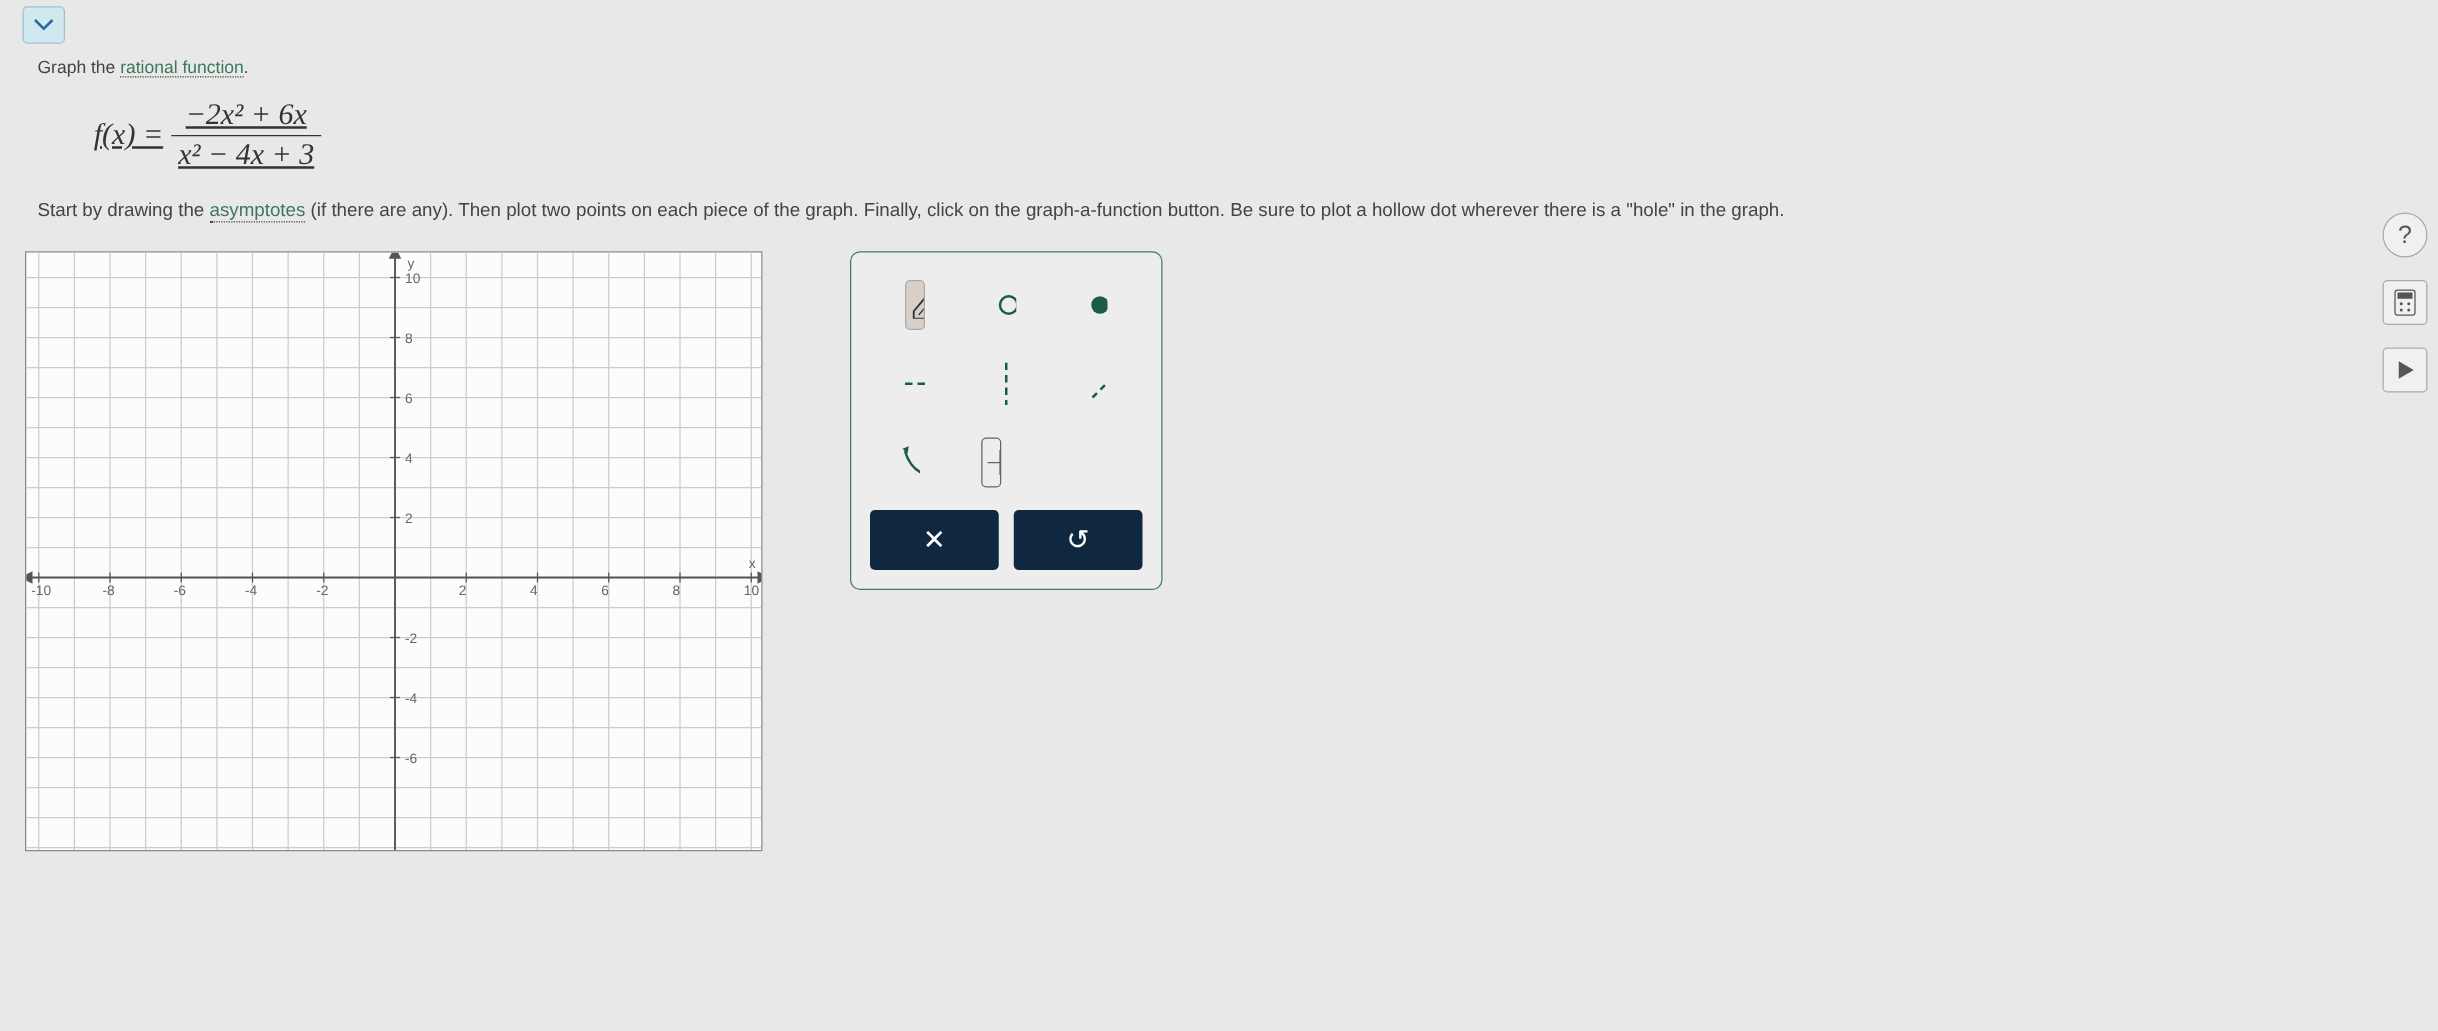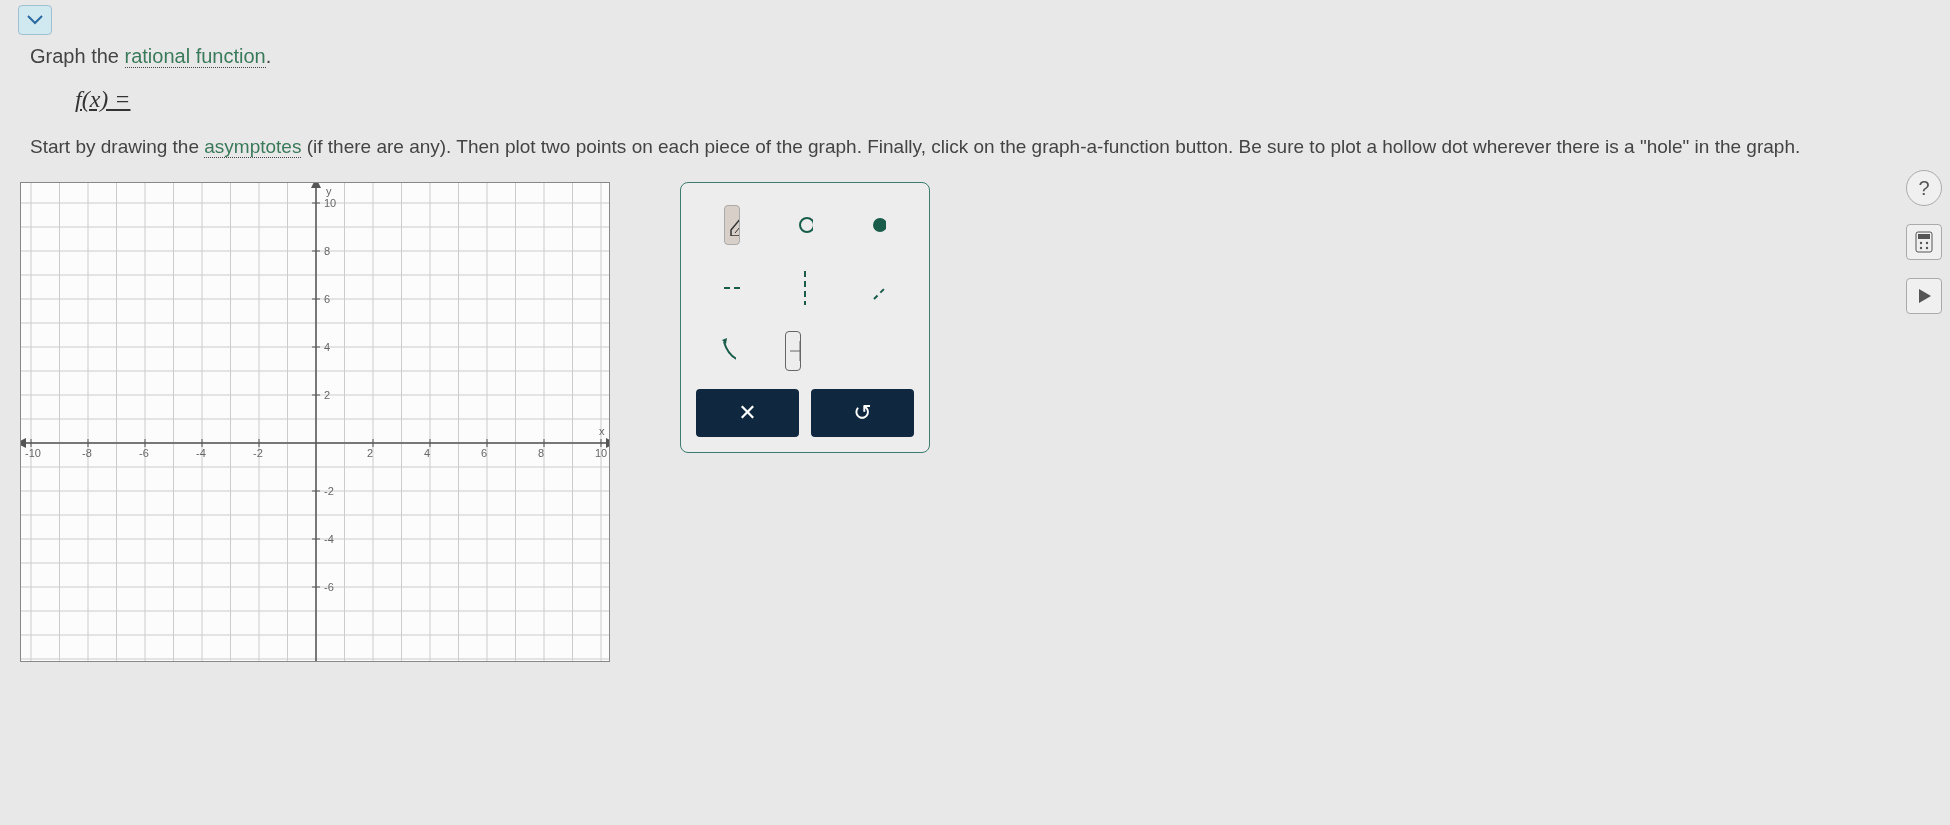--- a/index.html
+++ b/index.html
@@ -17,36 +17,36 @@
     width: 34px; height: 30px;
     background: #d0e8f0;
     border: 1px solid #a0c0d0;
     border-radius: 4px;
     display: flex;
     align-items: center;
     justify-content: center;
     cursor: pointer;
   }
   .content { padding: 45px 30px 0 30px; }
-  .q-line { font-size: 20px; color: #444; margin-bottom: 18px; }
+  .q-line { font-size: 14px; color: #444; margin-bottom: 18px; }
   .underline { border-bottom: 1px dotted #444; color: #3a7a5a; }
   .formula {
     margin: 10px 0 20px 45px;
     font-family: "Times New Roman", serif;
     font-style: italic;
     font-size: 24px;
     display: flex;
     align-items: center;
     gap: 6px;
     text-decoration: underline;
   }
   .frac { display: inline-flex; flex-direction: column; align-items: center; font-style: italic; }
   .frac .num, .frac .den { padding: 0 6px; }
   .frac .bar { width: 100%; border-top: 1.5px solid #333; margin: 2px 0; }
-  .instr { font-size: 19px; color: #444; line-height: 1.5; margin-bottom: 20px; }
+  .instr { font-size: 15px; color: #444; line-height: 1.5; margin-bottom: 20px; }
 
   .work-area { display: flex; gap: 70px; align-items: flex-start; margin-left: -10px; }
 
   .graph {
     width: 590px; height: 480px; border: 1px solid #888;
     position: relative; background: #fcfcfc; overflow: hidden;
   }
   .graph .grid line { stroke: #ccc; stroke-width: 1; }
   .graph .axis line { stroke: #555; stroke-width: 1.5; }
   .graph text { font-size: 11px; fill: #666; font-family: Arial; }
@@ -81,20 +81,25 @@
     </svg>
 </div>
 
 <div class="content">
   <div class="q-line">
     <span>Graph the </span><span class="underline">rational function</span><span>.</span>
   </div>
 
   <div class="formula">
     <span>f(x) =</span>
+    <span class="frac">
+      <span class="num">−2x² + 6x</span>
+      <span class="bar"></span>
+      <span class="den">x² − 4x + 3</span>
+    </span>
   </div>
 
   <div class="instr">
     <span>Start by drawing the </span><span class="underline">asymptotes</span><span> (if there are any). Then plot two points on each piece of the graph. Finally, click on the graph-a-function button. Be sure to plot a hollow dot wherever there is a "hole" in the graph.</span>
   </div>
 
   <div class="work-area">
     <div class="graph">
       <svg width="590" height="480" viewBox="0 0 590 480">
         <g class="grid">

